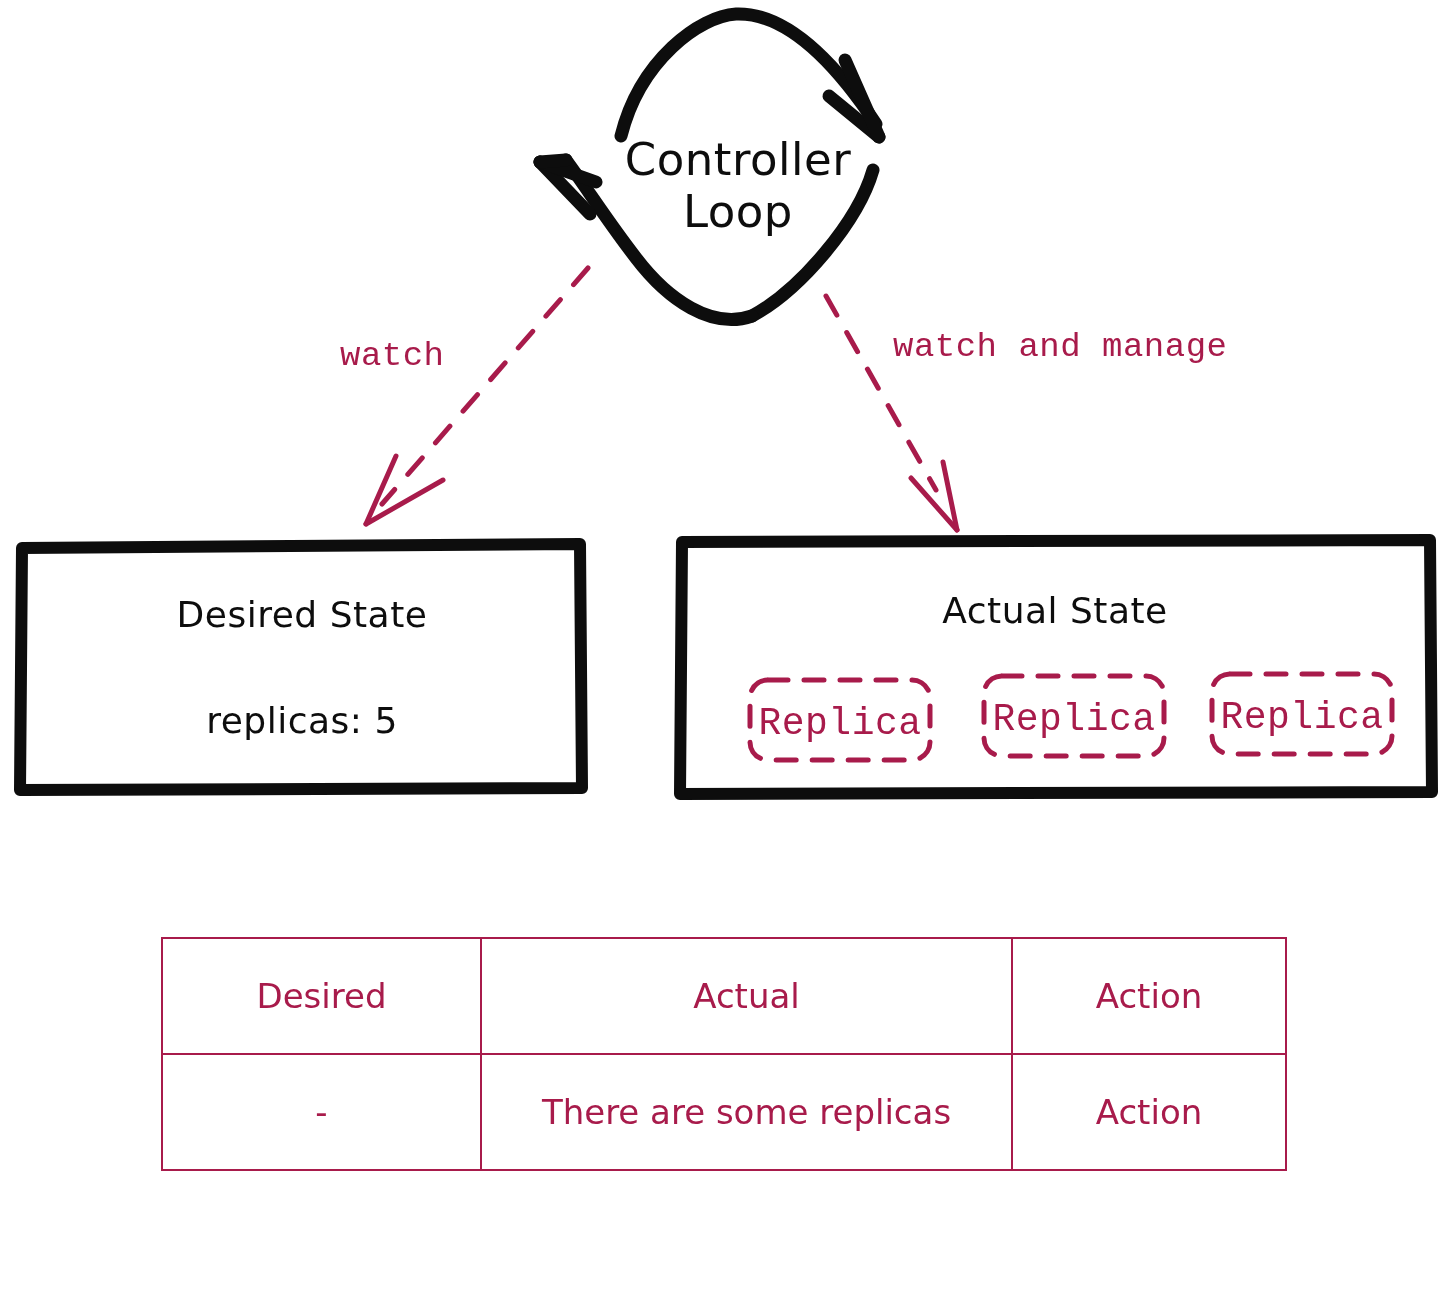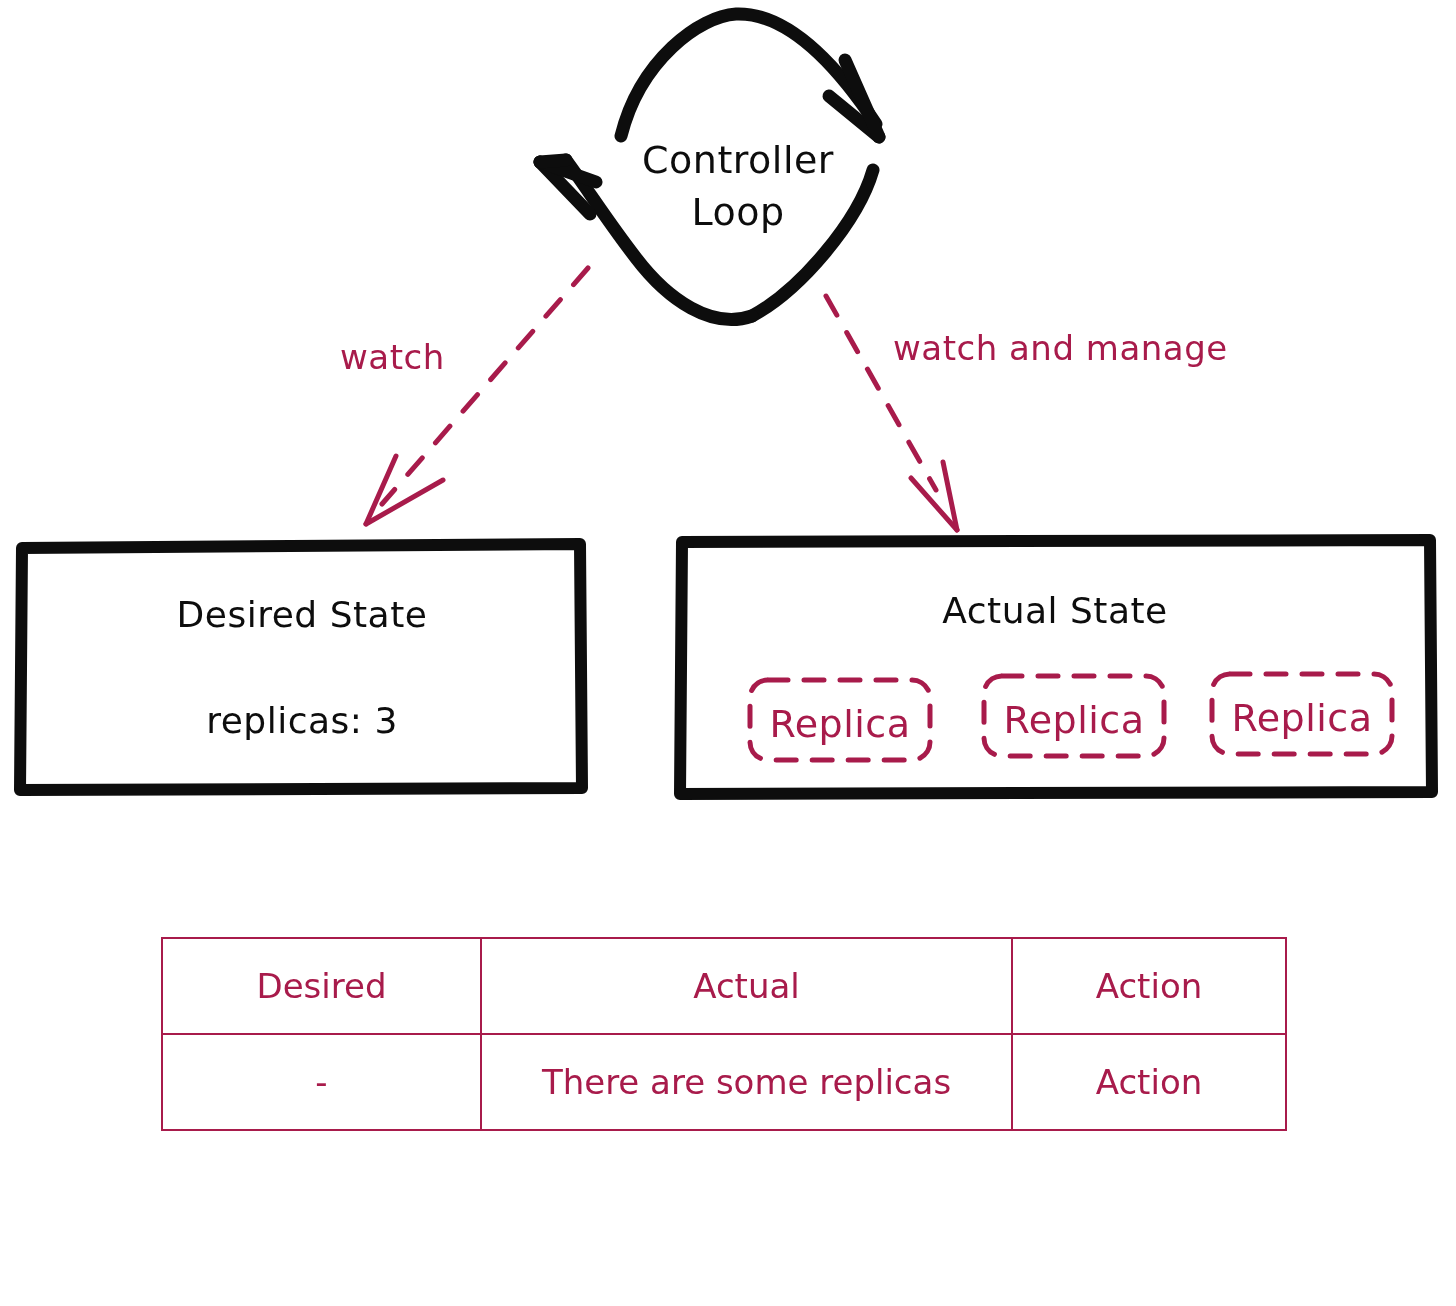--- a/index.html
+++ b/index.html
@@ -24,24 +24,24 @@
   }
 
   
   .txt {
     position: absolute;
     white-space: nowrap;
     font-family: "DejaVu Sans", sans-serif;
     letter-spacing: 0.5px;
   }
   .ink-black { color: #0d0d0d; }
-  .ink-red   { color: #A81B4B; }
+  .ink-red   { color: #A81B4B; font-family: Liberation Mono, monospace; }
 
   .loop-label {
-    font-size: 38px;
+    font-size: 45px;
     line-height: 52px;
     text-align: center;
     width: 300px;
     left: 588px;
     top: 134px;
     color: #0d0d0d;
     white-space: normal;
   }
 
   .watch-label {
@@ -76,21 +76,21 @@
     width: 1124px;
     border-collapse: collapse;
     table-layout: fixed;
   }
   #cmp-table td {
     border: 2px solid #A81B4B;
     color: #A81B4B;
     font-size: 34px;
     text-align: center;
     height: 78px;
-    padding: 8px;
+    padding: 18px;
     font-family: "DejaVu Sans", sans-serif;
   }
   #cmp-table col.c1 { width: 319px; }
   #cmp-table col.c2 { width: 531px; }
   #cmp-table col.c3 { width: 274px; }
 </style>
 </head>
 <body>
 
 <svg id="canvas" viewBox="0 0 1456 1306" xmlns="http://www.w3.org/2000/svg">
@@ -142,21 +142,21 @@
     <rect x="1212" y="674" width="180" height="80" rx="18" ry="18" fill="none" stroke="#A81B4B" stroke-width="5" stroke-dasharray="20 16" stroke-linecap="round"></rect>
   </g>
 </svg>
 
 <div class="txt loop-label"><span>Controller</span><br><span>Loop</span></div>
 
 <div class="txt ink-red watch-label">watch</div>
 <div class="txt ink-red watch-manage-label">watch and manage</div>
 
 <div class="txt ink-black box-title desired-title">Desired State</div>
-<div class="txt ink-black desired-sub">replicas: 3</div>
+<div class="txt ink-black desired-sub">replicas: 5</div>
 
 <div class="txt ink-black box-title actual-title">Actual State</div>
 
 <div class="txt ink-red chip-label" style="left:750px; top:702px; width:180px;">Replica</div>
 <div class="txt ink-red chip-label" style="left:984px; top:698px; width:180px;">Replica</div>
 <div class="txt ink-red chip-label" style="left:1212px; top:696px; width:180px;">Replica</div>
 
 <table id="cmp-table">
   <colgroup>
       <col class="c1">

